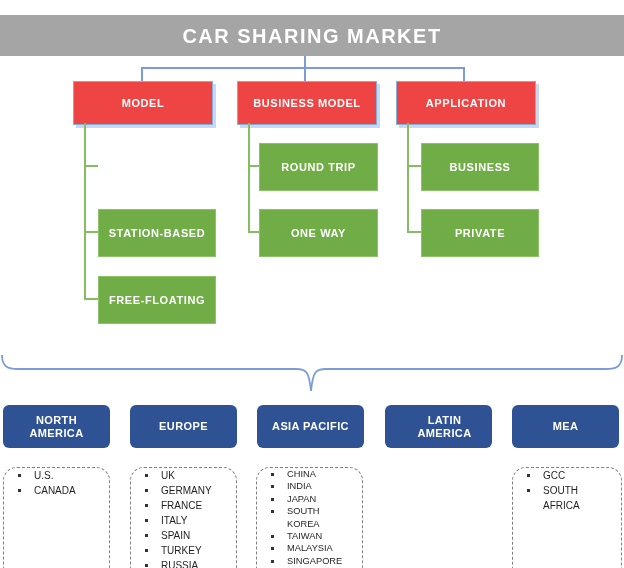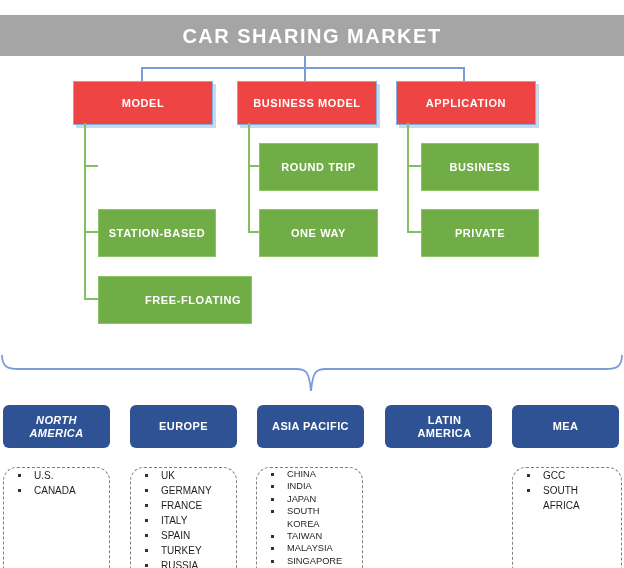--- a/index.html
+++ b/index.html
@@ -86,33 +86,33 @@
 
   <div class="ln green-ln" style="left:248px;top:108px;width:2px;height:110px;"></div>
   <div class="ln green-ln" style="left:248px;top:150px;width:11px;height:2px;"></div>
   <div class="ln green-ln" style="left:248px;top:216px;width:11px;height:2px;"></div>
 
   <div class="ln green-ln" style="left:407px;top:108px;width:2px;height:110px;"></div>
   <div class="ln green-ln" style="left:407px;top:150px;width:14px;height:2px;"></div>
   <div class="ln green-ln" style="left:407px;top:216px;width:14px;height:2px;"></div>
 
   <div class="child" style="left:98px;top:194px;">STATION-BASED</div>
-  <div class="child" style="left:98px;top:261px;padding-left:36px;">FREE-FLOATING</div>
+  <div class="child" style="left:98px;top:261px;">FREE-FLOATING</div>
 
   <div class="child" style="left:259px;top:128px;width:117px;">ROUND TRIP</div>
   <div class="child" style="left:259px;top:194px;width:117px;">ONE WAY</div>
 
   <div class="child" style="left:421px;top:128px;">BUSINESS</div>
   <div class="child" style="left:421px;top:194px;">PRIVATE</div>
 
   <svg class="brace" width="624" height="46" viewBox="0 0 624 46">
     <path d="M2,6 C2,18 8,20 18,20 L296,20 C306,20 309,22 311,42 C313,22 316,20 326,20 L606,20 C616,20 622,18 622,6" fill="none" stroke="#7C9CD9" stroke-width="1.8"></path>
   </svg>
 
-  <div class="region" style="left:3px;font-style:italic;">NORTH AMERICA</div>
+  <div class="region" style="left:3px;">NORTH AMERICA</div>
   <div class="region" style="left:130px;">EUROPE</div>
   <div class="region" style="left:257px;">ASIA PACIFIC</div>
   <div class="region" style="left:385px;padding-left:18px;">LATIN AMERICA</div>
   <div class="region" style="left:512px;">MEA</div>
 
   <div class="dash" style="left:3px;">
     <ul>
       <li>U.S.</li>
       <li>CANADA</li>
     </ul>

